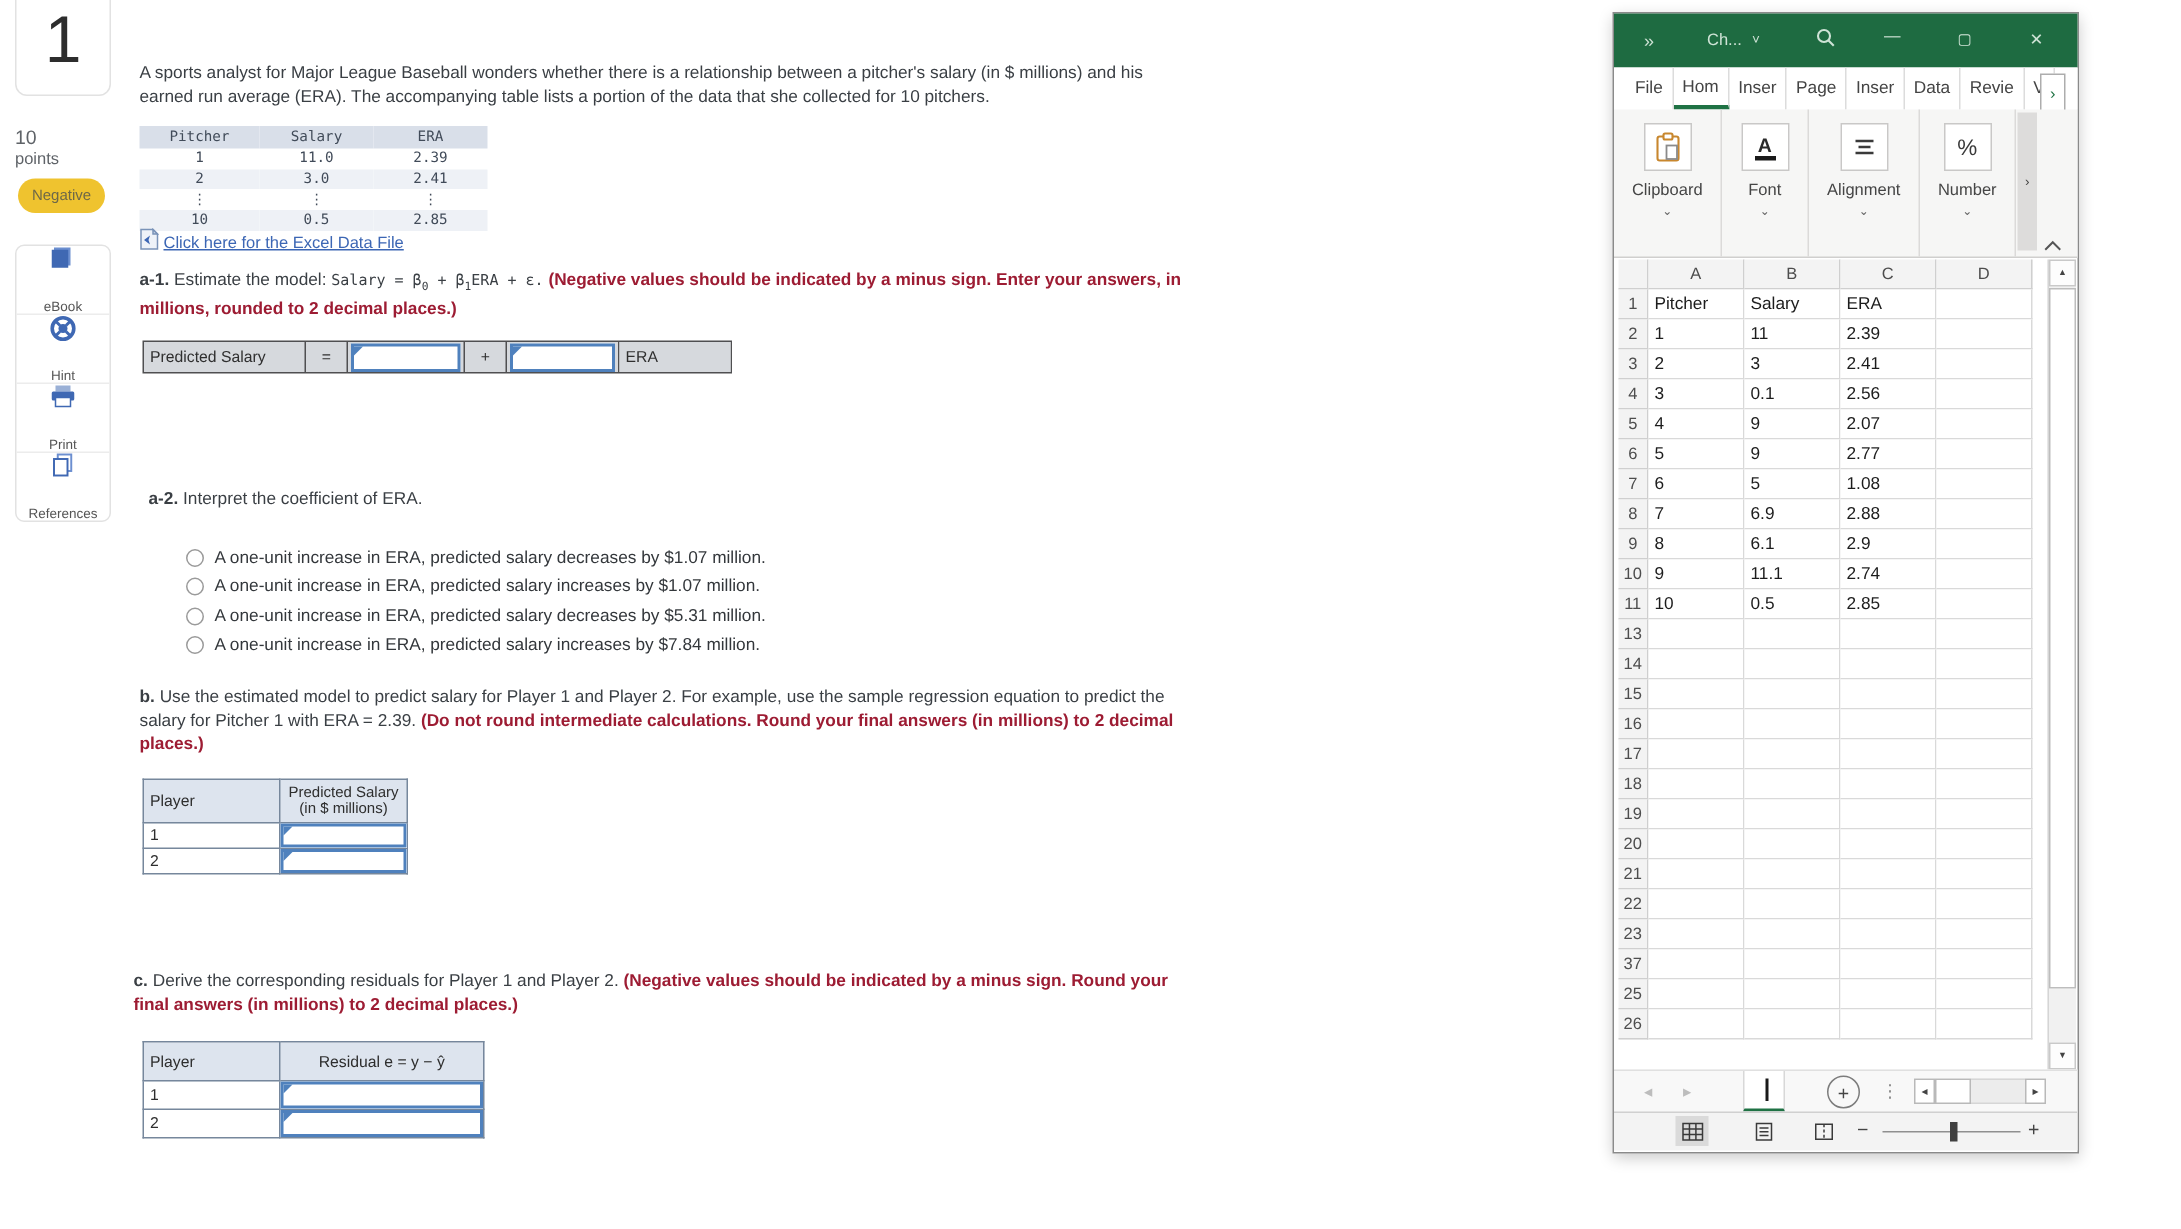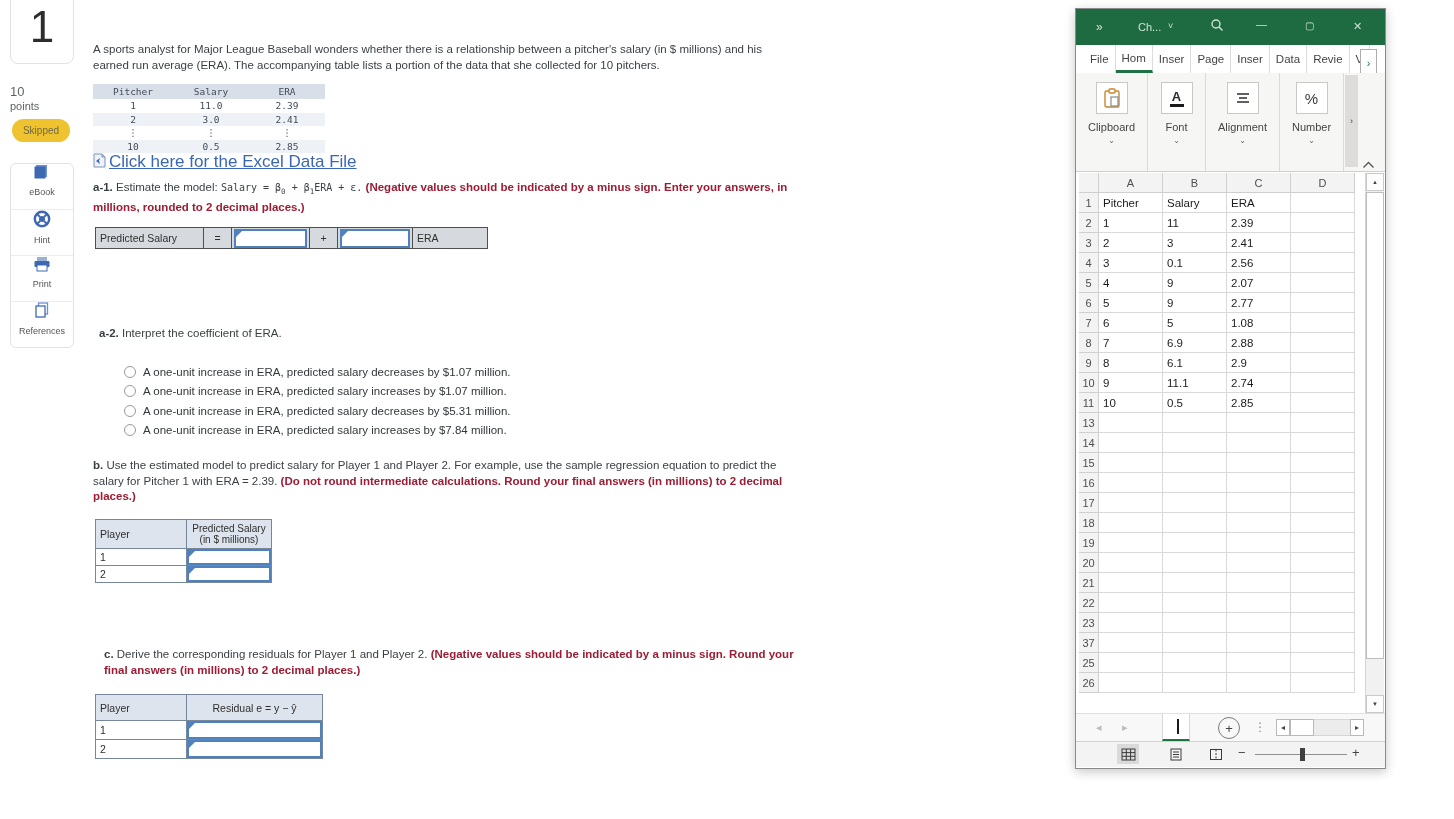--- a/index.html
+++ b/index.html
@@ -6,60 +6,60 @@
   body{font-family:"Liberation Sans",sans-serif;}
   #page{position:relative;width:1454px;height:819px;background:#fff;overflow:hidden;}
   .abs{position:absolute;}
 
   
   .qcard{left:10px;top:-10px;width:62px;height:72px;background:#fff;border:1px solid #e2e2e2;border-radius:8px;display:flex;align-items:center;justify-content:center;font-size:44px;color:#2d2d2d;}
   .pts-num{left:10px;top:84px;font-size:13px;color:#5f6368;}
   .pts-lbl{left:10px;top:100px;font-size:11px;color:#5f6368;}
   .badge{left:12px;top:119px;width:58px;height:23px;background:#efc32f;border-radius:12px;display:flex;align-items:center;justify-content:center;font-size:10px;color:#6e6848;}
   .toolbar{left:10px;top:163px;width:62px;background:#fff;border:1px solid #e2e2e2;border-radius:6px;}
-  .tb-item{height:45px;display:flex;flex-direction:column;align-items:center;justify-content:flex-start;border-bottom:1px solid #ececec;cursor:pointer;}
+  .tb-item{height:45px;display:flex;flex-direction:column;align-items:center;justify-content:space-between;border-bottom:1px solid #ececec;cursor:pointer;}
   .tb-item:last-child{border-bottom:none;}
   .tb-item .lbl{font-size:9px;color:#555;margin-top:3px;}
 
   
   .body-txt{font-size:11.5px;line-height:15.5px;color:#3a3f44;}
   .intro{left:93px;top:42px;width:700px;}
   .red{color:#9d1c33;font-weight:bold;}
   .bold{font-weight:bold;}
   .mono{font-family:"DejaVu Sans Mono",monospace;font-size:10px;color:#3a3f44;}
   .mono sub{font-size:7.5px;}
 
   table.sample{left:93px;top:84px;border-collapse:collapse;font-family:"DejaVu Sans Mono",monospace;font-size:9.5px;color:#414b59;}
   table.sample th{background:#d9dfe9;font-weight:normal;height:13px;}
   table.sample td{height:11.5px;text-align:center;}
   table.sample tr.alt td{background:#eef1f6;}
   table.sample th:nth-child(1),table.sample td:nth-child(1){width:78px;}
   table.sample th:nth-child(2),table.sample td:nth-child(2){width:74px;}
   table.sample th:nth-child(3),table.sample td:nth-child(3){width:74px;}
 
   .xlink{left:93px;top:152px;display:flex;align-items:center;cursor:pointer;}
-  .xlink .txt{font-size:17px;color:#3c66b4;text-decoration:underline;margin-left:3px;}
+  .xlink .txt{font-size:11px;color:#3c66b4;text-decoration:underline;margin-left:3px;}
 
   .a1txt{left:93px;top:180px;width:695px;}
   .a1tab{left:95px;top:227px;display:flex;border:1px solid #4f4f51;}
   .a1cell{background:#d6d9dd;border-right:1px solid #4f4f51;height:20px;display:flex;align-items:center;font-size:10.5px;color:#2f2f2f;}
   .a1cell:last-child{border-right:none;}
   .a1cell.pad{padding-left:4px;}
   .a1cell.ctr{justify-content:center;}
   .ansbox{position:relative;background:#fff;border:2px solid #4f81bd;cursor:text;}
   .ansbox::before{content:"";position:absolute;top:0;left:0;border-top:6px solid #4f81bd;border-right:6px solid transparent;}
 
   .a2txt{left:99px;top:326px;width:600px;}
   .opts{left:124px;top:362px;}
   .opt{display:flex;align-items:center;height:19.5px;cursor:pointer;text-align:center;}
   .radio{width:10px;height:10px;border:1px solid #9a9a9a;border-radius:50%;background:#fff;margin-right:7px;flex:none;}
   .optlabel{font-size:11.5px;color:#33373b;}
 
   .btxt{left:93px;top:458px;width:706px;}
-  .ctxt{left:104px;top:647px;width:706px;}
+  .ctxt{left:89px;top:647px;width:706px;}
 
   table.anst{border-collapse:collapse;}
   table.anst th{background:#dde4ee;border:1px solid #76879c;font-weight:normal;font-size:10.5px;color:#2e2e2e;}
   table.anst td{border:1px solid #76879c;background:#fff;font-size:10.5px;color:#2e2e2e;}
   table.anst{border:1px solid #5f738c;}
   .b-table{left:95px;top:519px;}
   .c-table{left:95px;top:694px;}
   th.plh{text-align:left;padding-left:4px;}
   td.pl{padding-left:4px;}
   td.inpcell{padding:0;position:relative;}
@@ -115,21 +115,21 @@
 </head>
 <body>
 
 <div id="page">
 
   <div class="abs qcard">
     <span>1</span>
   </div>
   <div class="abs pts-num">10</div>
   <div class="abs pts-lbl">points</div>
-  <div class="abs badge">Skipped</div>
+  <div class="abs badge">Negative</div>
 
   <div class="abs toolbar">
     <div class="tb-item">
       <span>
         <svg width="18" height="16" viewBox="0 0 18 16">
             <rect x="3" y="1" width="11" height="12" fill="#6c8fd0"></rect>
             <rect x="1.5" y="2.5" width="11" height="12" fill="#3f68b3"></rect>
           </svg>
       </span>
       <span class="lbl">eBook</span>

